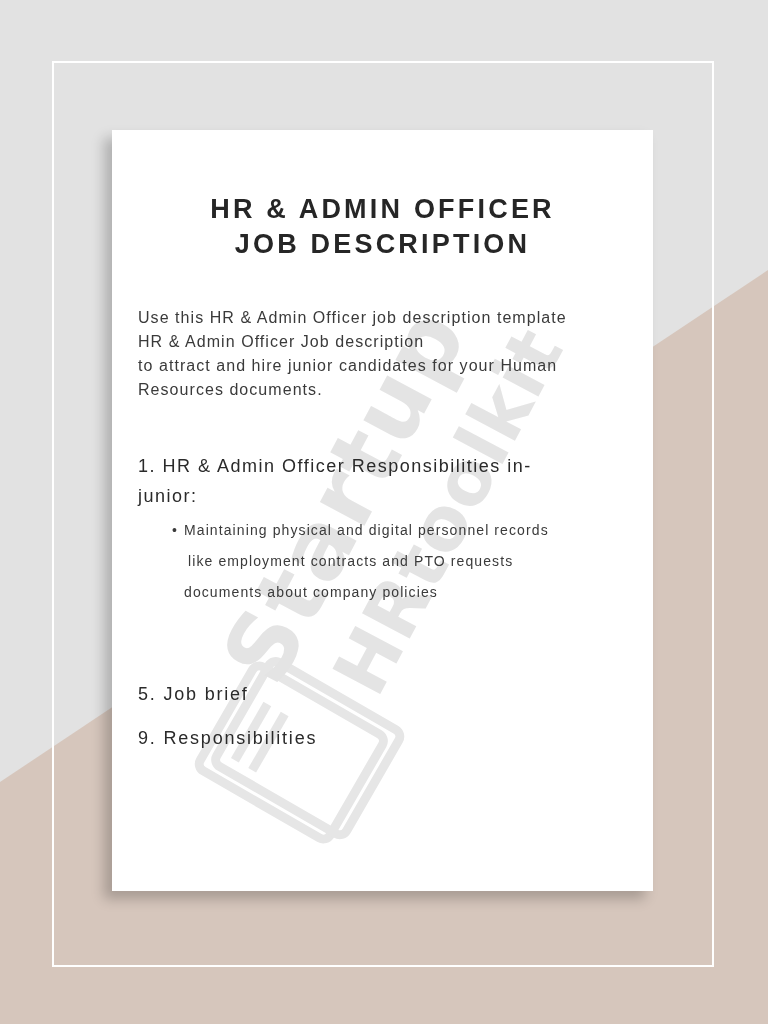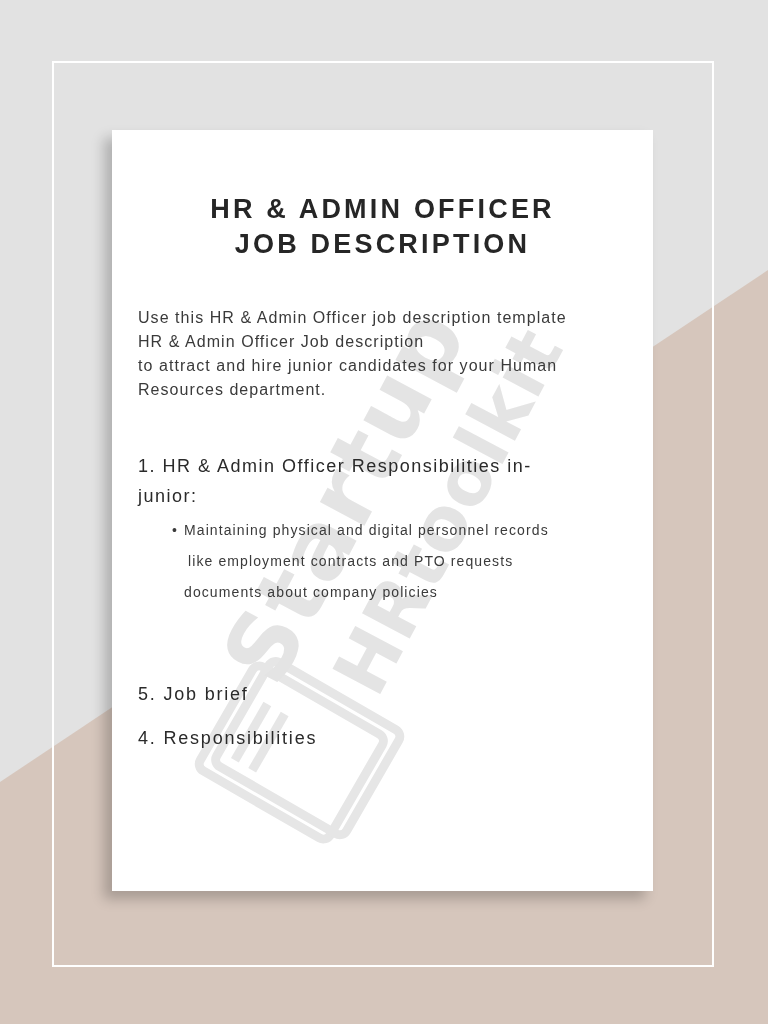--- a/index.html
+++ b/index.html
@@ -83,36 +83,36 @@
   <div class="content">
     <div class="title">
       <div>HR &amp; ADMIN OFFICER</div>
       <div>JOB DESCRIPTION</div>
     </div>
 
     <div class="intro">
       <div>Use this HR &amp; Admin Officer job description template</div>
       <div>HR &amp; Admin Officer Job description</div>
       <div>to attract and hire junior candidates for your Human</div>
-      <div>Resources department.</div>
+      <div>Resources documents.</div>
     </div>
 
     <div class="section1">
       <div>1.  HR &amp; Admin Officer Responsibilities in-</div>
       <div>junior:</div>
     </div>
 
     <div class="bullets">
       <div class="bullet">
         <div><span class="dot">•</span><span>Maintaining physical and digital personnel records</span></div>
         <div class="cont">like employment contracts and PTO requests</div>
       </div>
       <div class="bullet">
         <div class="cont2">documents about company policies</div>
       </div>
     </div>
 
     <div class="sections">
       <div>5. Job brief</div>
-      <div>4. Responsibilities</div>
+      <div>9. Responsibilities</div>
     </div>
   </div>
 </div>
 
 </body></html>

